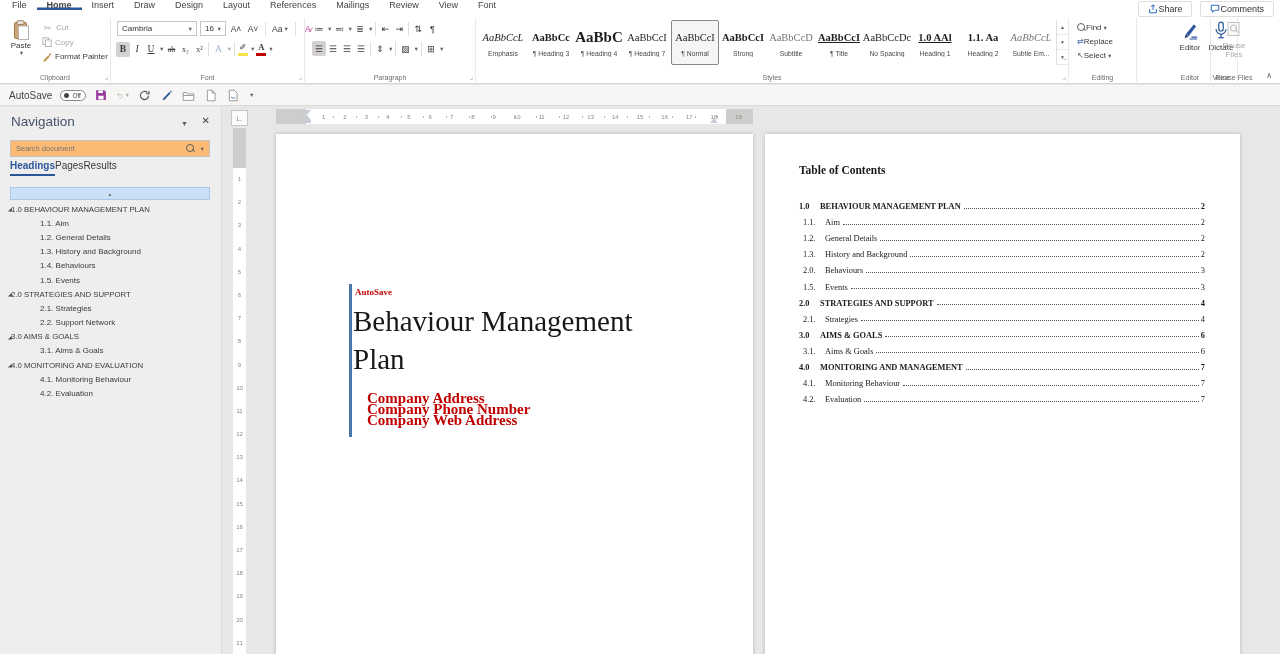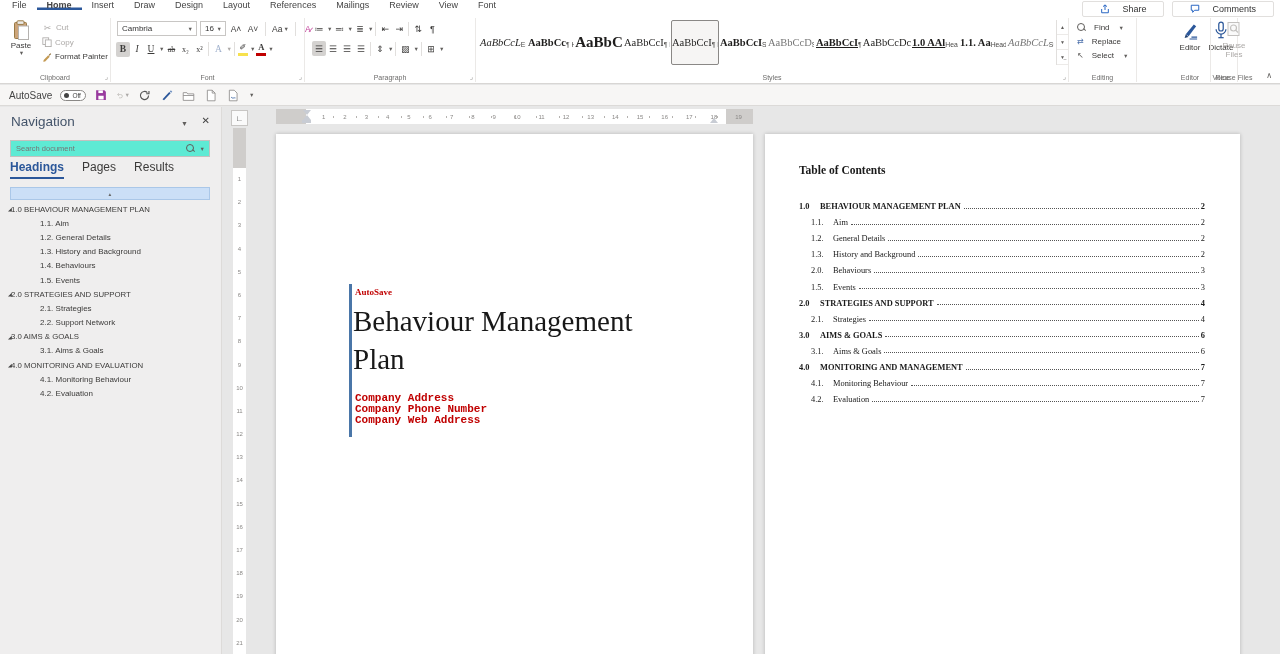--- a/index.html
+++ b/index.html
@@ -6,21 +6,21 @@
   html,body{width:1280px;height:654px;overflow:hidden}
   body{position:relative;font-family:"Liberation Sans",sans-serif;background:#e7e7e7;color:#3b3a39;-webkit-font-smoothing:antialiased}
   svg{display:block}
 
   
   .ribbon{position:absolute;top:0;left:0;right:0;height:84px;background:#fff;border-bottom:1px solid #d8d6d4}
   .tabs{position:absolute;top:0;left:2px;height:18px;display:flex;align-items:flex-start}
   .tab{display:flex;align-items:center;padding:0 10px;font-size:9px;color:#444;cursor:default}
   .tab.active{box-shadow:inset 0 -2.5px 0 #2b579a;font-weight:bold}
   .top-actions{position:absolute;top:1px;right:6px;display:flex;gap:8px}
-  .action{display:flex;align-items:center;gap:12px;font-size:9px;color:#333;background:#fff;border:1px solid #e1dfdd;border-radius:2px;padding:1px 17px;height:16px}
+  .action{display:flex;align-items:center;gap:0;font-size:9px;color:#333;background:#fff;border:1px solid #e1dfdd;border-radius:2px;padding:1px 9px;height:16px}
 
   .grp{position:absolute;top:18px;bottom:1px;border-right:1px solid #ebe9e7}
   .grp-label{position:absolute;bottom:1px;left:0;right:0;text-align:center;font-size:7px;color:#6d6c6b;white-space:nowrap}
   .launcher{position:absolute;bottom:2px;right:2px;font-size:7px;color:#9a9896;line-height:1}
   .caret{font-size:5.5px;color:#605e5c;margin-left:1px}
   .dis{color:#aca9a7}
 
   
   .paste-btn{position:absolute;left:5px;top:2px;width:32px;display:flex;flex-direction:column;align-items:center;font-size:8px;color:#3b3a39}
   .clip-actions{position:absolute;left:42px;top:4px;display:flex;flex-direction:column;gap:3.5px;font-size:8px;white-space:nowrap}
@@ -41,32 +41,32 @@
   .vsep{width:1px;height:14px;background:#e1dfdd;margin:0 2px}
 
   
   .para-row1{position:absolute;left:7px;top:3px;display:flex;align-items:center;height:15px}
   .para-row2{position:absolute;left:7px;top:23px;display:flex;align-items:center;height:15px}
   .pbtn{min-width:14px;height:15px;display:inline-flex;align-items:center;justify-content:center;font-size:9px;color:#3b3a39;border-radius:2px;padding:0 1px}
   .pbtn.active{background:#d4d2d0}
 
   
   .styles-gallery{position:absolute;left:3px;top:2px;display:flex}
-  .style-item{width:48px;height:45px;display:flex;flex-direction:row;align-items:center;justify-content:center;border:1px solid transparent;border-radius:2px}
+  .style-item{width:48px;height:45px;display:flex;flex-direction:column;align-items:center;justify-content:center;border:1px solid transparent;border-radius:2px}
   .style-item.selected{border-color:#8a8886;background:#f6f5f4}
   .style-item .prev{font-family:"Liberation Serif",serif;font-size:10.5px;color:#1f1e1d;height:19px;line-height:19px;white-space:nowrap}
   .style-item .lbl{font-size:6.8px;color:#4a4947;margin-top:3px;white-space:nowrap;max-width:46px;overflow:hidden}
   .prev.italic{font-style:italic}.prev.bold{font-weight:bold}.prev.underline{text-decoration:underline}
   .prev.gray{color:#767676}.prev.big{font-size:15px}
   .gal-scroll{position:absolute;right:0;top:2px;width:12px;height:45px;border-left:1px solid #e1dfdd;display:flex;flex-direction:column}
   .gal-scroll span{flex:1;display:flex;align-items:center;justify-content:center;font-size:5px;color:#605e5c;border-bottom:1px solid #eceae8}
 
   
   .ed-col{position:absolute;left:8px;top:4px;display:flex;flex-direction:column;gap:3px}
-  .ed-row{display:flex;align-items:center;gap:8px;font-size:8px;color:#3b3a39;height:11px;white-space:nowrap}
+  .ed-row{display:flex;align-items:center;gap:0;font-size:8px;color:#3b3a39;height:11px;white-space:nowrap}
   .i-mag{position:relative;width:9px;height:9px}
   .i-mag::before{content:"";position:absolute;left:0;top:0;width:6px;height:6px;border:1.2px solid #605e5c;border-radius:50%}
   .i-mag::after{content:"";position:absolute;left:6px;top:6px;width:3px;height:1.4px;background:#605e5c;transform:rotate(45deg)}
   .bigbtn{position:absolute;left:0;right:0;top:3px;display:flex;flex-direction:column;align-items:center;gap:2px;font-size:8px;color:#3b3a39;text-align:center}
   .bigbtn.dis{color:#aca9a7}
   .collapse-ribbon{position:absolute;right:8px;bottom:3px;font-size:8px;color:#605e5c}
 
   
   .qat{position:absolute;top:85px;left:0;right:0;height:21px;background:#f7f6f5;border-bottom:1px solid #dcdad8;display:flex;align-items:center;padding-left:9px;gap:8px}
   .qat .lab{font-size:10px;color:#444}
@@ -76,25 +76,25 @@
   .qico{width:14px;height:14px;display:flex;align-items:center;justify-content:center;font-size:11px}
 
   
   .workspace{position:absolute;top:107px;left:0;right:0;bottom:0;background:#e7e7e7}
 
   
   .navpane{position:absolute;left:0;top:0;bottom:0;width:222px;background:#efeeee;border-right:1px solid #dddbd9}
   .nav-title{position:absolute;left:11px;top:7px;font-size:13.5px;color:#44546a;font-weight:400}
   .nav-caret{position:absolute;right:33px;top:13px;font-size:7px;color:#605e5c}
   .nav-close{position:absolute;right:11px;top:8px;font-size:10px;color:#444}
-  .nav-search{position:absolute;left:10px;right:11px;top:33px;height:17px;background:#5eead4;border:1px solid #c3c1bf;display:flex;align-items:center}
+  .nav-search{position:absolute;left:10px;right:11px;top:33px;height:17px;background:#fdba74;border:1px solid #c3c1bf;display:flex;align-items:center}
   .nav-search input{flex:1;border:none;outline:none;font-size:7.5px;color:#444;padding-left:5px;background:transparent;font-family:"Liberation Sans",sans-serif}
   .nav-search .i-mag{margin-right:4px}
   .nav-search .caret{margin-right:4px}
-  .nav-tabs{position:absolute;left:10px;top:53px;display:flex;gap:18px;font-size:12px;color:#3b3a39}
+  .nav-tabs{position:absolute;left:10px;top:53px;display:flex;font-size:10px;color:#3b3a39}
   .nav-tab{padding-bottom:3px}
   .nav-tab.active{color:#2b579a;font-weight:bold;border-bottom:2px solid #2b579a}
   .nav-blank{position:absolute;left:10px;right:11px;top:80px;height:13px;background:#cbdff7;border:1px solid #aac7e8;display:flex;align-items:center;justify-content:center;font-size:5.5px;color:#666}
   .nav-list{position:absolute;left:0;right:0;top:95px}
   .nav-item{height:14.2px;display:flex;align-items:center;font-size:8px;color:#3b3a39;white-space:nowrap;cursor:default}
   .nav-item .tri{width:11px;padding-left:8px;font-size:5px;color:#444;visibility:hidden}
   .nav-item.lvl1 .tri{visibility:visible}
   .nav-item.lvl1{font-size:7.8px}
   .nav-item.lvl2{padding-left:24px}
   .nav-item.lvl2::before{content:"";width:16px}
@@ -116,28 +116,28 @@
 
   
   .page{position:absolute;top:27px;background:#fff;box-shadow:0 0 4px rgba(0,0,0,.22)}
   .page1{left:276px;width:477px;height:560px}
   .page2{left:765px;width:475px;height:560px}
 
   
   .accent-bar{position:absolute;left:73px;top:150px;width:2.5px;height:153px;background:#4a76a8}
   .cover-company{position:absolute;left:79px;top:153px;font-family:"Liberation Serif",serif;font-weight:bold;font-size:9px;color:#C00000}
   .cover-title{position:absolute;left:77px;top:168px;width:320px;font-family:"Liberation Serif",serif;font-size:29px;line-height:38px;color:#181818}
-  .cover-address{position:absolute;left:79px;top:259px;font-family:Liberation Mono, monospace;font-weight:bold;font-size:11px;line-height:10.8px;color:#C00000}
+  .cover-address{position:absolute;left:91px;top:259px;font-family:Liberation Serif, serif;font-weight:bold;font-size:15px;line-height:10.8px;color:#C00000}
 
   
   .toc-heading{position:absolute;left:34px;top:30px;font-family:"Liberation Serif",serif;font-weight:bold;font-size:11.5px;color:#1a1a1a}
   .toc-list{position:absolute;left:34px;right:35px;top:61px}
   .toc-row{height:16.1px;display:flex;align-items:flex-end;font-family:"Liberation Serif",serif;font-size:8.4px;color:#1a1a1a}
   .toc-row .toc-num{width:21px;flex:none}
-  .toc-row.lvl2 .toc-num{margin-left:12px;width:22px}
+  .toc-row.lvl2 .toc-num{margin-left:4px;width:22px}
   .toc-row.lvl1{font-weight:bold}
   .toc-row .toc-dots{flex:1;border-bottom:1px dotted #555;margin:0 2px 2.5px 3px;height:1px}
   .toc-row .toc-page{flex:none}
 </style>
 </head>
 <body>
 
 <div class="ribbon">
   <div class="tabs">
 

